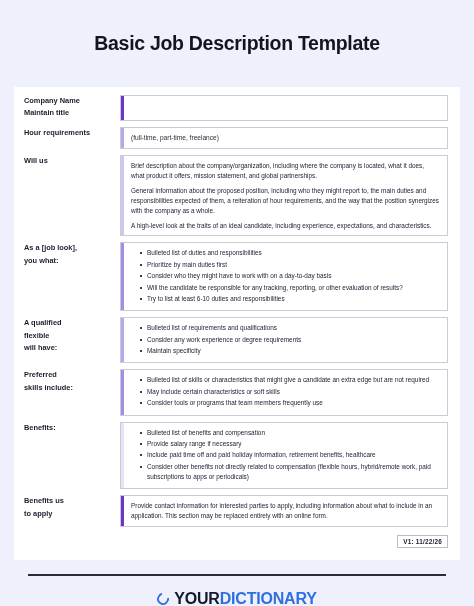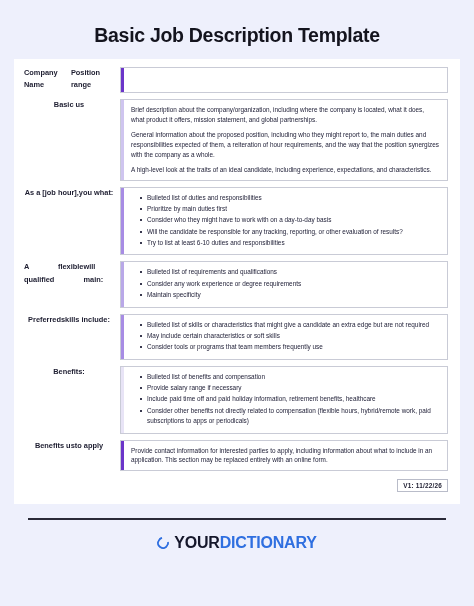--- a/index.html
+++ b/index.html
@@ -20,22 +20,22 @@
     height: 606px;
     background: #eef0fc;
     box-sizing: border-box;
   }
   .doc-title {
     text-align: center;
     font-size: 19.5px;
     font-weight: bold;
     letter-spacing: -0.3px;
     color: #14141e;
-    padding: 24px 10px 12px 10px;
-    margin: 0;
+    padding: 24px 10px 24px 10px;
+    margin: 8px;
     border-radius: 22px;
   }
 
   .sheet {
     position: relative;
     margin: 0 14px 0 14px;
     display: flex;
     align-items: stretch;
   }
   .card {
@@ -53,21 +53,21 @@
   .row-label {
     width: 96px;
     flex: 0 0 96px;
     font-size: 7.4px;
     font-weight: bold;
     color: #1d1d30;
     line-height: 1.65;
     padding-right: 6px;
     box-sizing: border-box;
     display: flex;
-    flex-direction: row;
+    flex-direction: column;
     justify-content: center;
   }
   .row-label span { display: block; }
 
   .row-field {
     flex: 1 1 auto;
     min-width: 0;
   }
 
   .box {
@@ -179,60 +179,70 @@
 
 <div class="page">
 
   <h1 class="doc-title">Basic Job Description Template</h1>
 
   <div class="sheet">
     <div class="card" id="rows-host">
         <div class="row">
           <div class="row-label">
             <span>Company Name</span>
-            <span>Position range</span>
+            <span>Maintain title</span>
           </div>
           <div class="row-field">
             <div class="box empty" style="--bar: #6b35c9;"></div>
           </div>
         </div>
         <div class="row">
           <div class="row-label">
-            <span>Basic us</span>
+            <span>Hour requirements</span>
+          </div>
+          <div class="row-field">
+            <div class="box" style="--bar: #b9a8e8;">
+              <div class="placeholder">(full-time, part-time, freelance)</div>
+            </div>
+          </div>
+        </div>
+        <div class="row">
+          <div class="row-label">
+            <span>Will us</span>
           </div>
           <div class="row-field">
             <div class="box" style="--bar: #cfc5ef;">
               <p class="para">Brief description about the company/organization, including where the company is located, what it does, what product it offers, mission statement, and global partnerships.</p>
               <p class="para">General information about the proposed position, including who they might report to, the main duties and responsibilities expected of them, a reiteration of hour requirements, and the way that the position synergizes with the company as a whole.</p>
               <p class="para">A high-level look at the traits of an ideal candidate, including experience, expectations, and characteristics.</p>
             </div>
           </div>
         </div>
         <div class="row">
           <div class="row-label">
-            <span>As a [job hour],</span>
+            <span>As a [job look],</span>
             <span>you what:</span>
           </div>
           <div class="row-field">
             <div class="box" style="--bar: #a78ce4;">
               <ul class="bullets">
                 <li>Bulleted list of duties and responsibilities</li>
                 <li>Prioritize by main duties first</li>
                 <li>Consider who they might have to work with on a day-to-day basis</li>
                 <li>Will the candidate be responsible for any tracking, reporting, or other evaluation of results?</li>
                 <li>Try to list at least 6-10 duties and responsibilities</li>
               </ul>
             </div>
           </div>
         </div>
         <div class="row">
           <div class="row-label">
             <span>A qualified</span>
             <span>flexible</span>
-            <span>will main:</span>
+            <span>will have:</span>
           </div>
           <div class="row-field">
             <div class="box" style="--bar: #b9a8e8;">
               <ul class="bullets">
                 <li>Bulleted list of requirements and qualifications</li>
                 <li>Consider any work experience or degree requirements</li>
                 <li>Maintain specificity</li>
               </ul>
             </div>
           </div>

